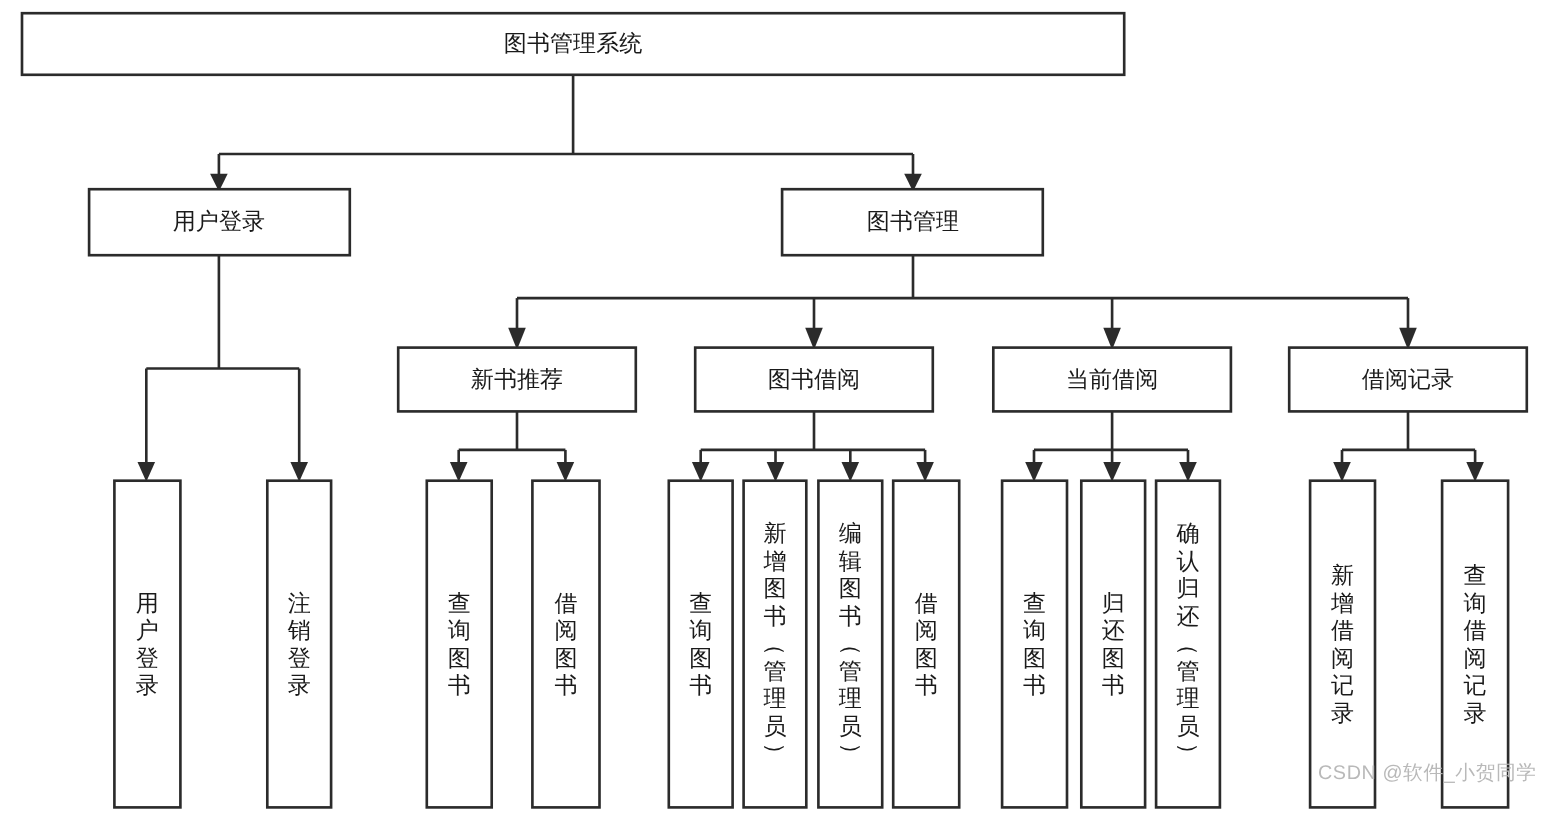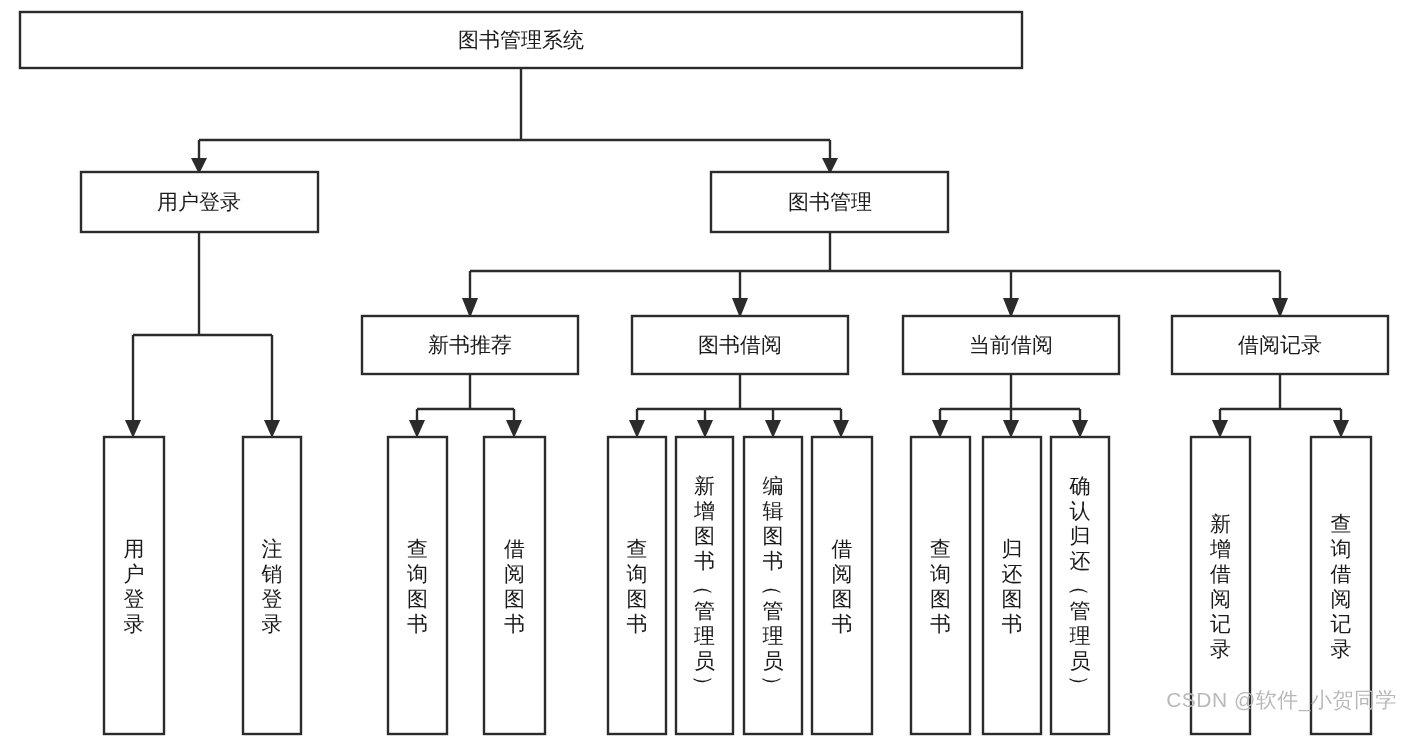--- a/index.html
+++ b/index.html
@@ -65,21 +65,21 @@
   .vchar {
     display: block;
     height: 25px;
     line-height: 25px;
   }
   .watermark {
     position: absolute;
     right: 8px;
     bottom: 6px;
     font-family: "Liberation Sans", "DejaVu Sans", sans-serif;
-    font-size: 21px;
+    font-size: 18px;
     color: #b9b9b9;
     letter-spacing: 0.5px;
     user-select: none;
     margin-left: 18px;
   }
 </style>
 </head>
 <body>
 
 <div id="diagram-root">

